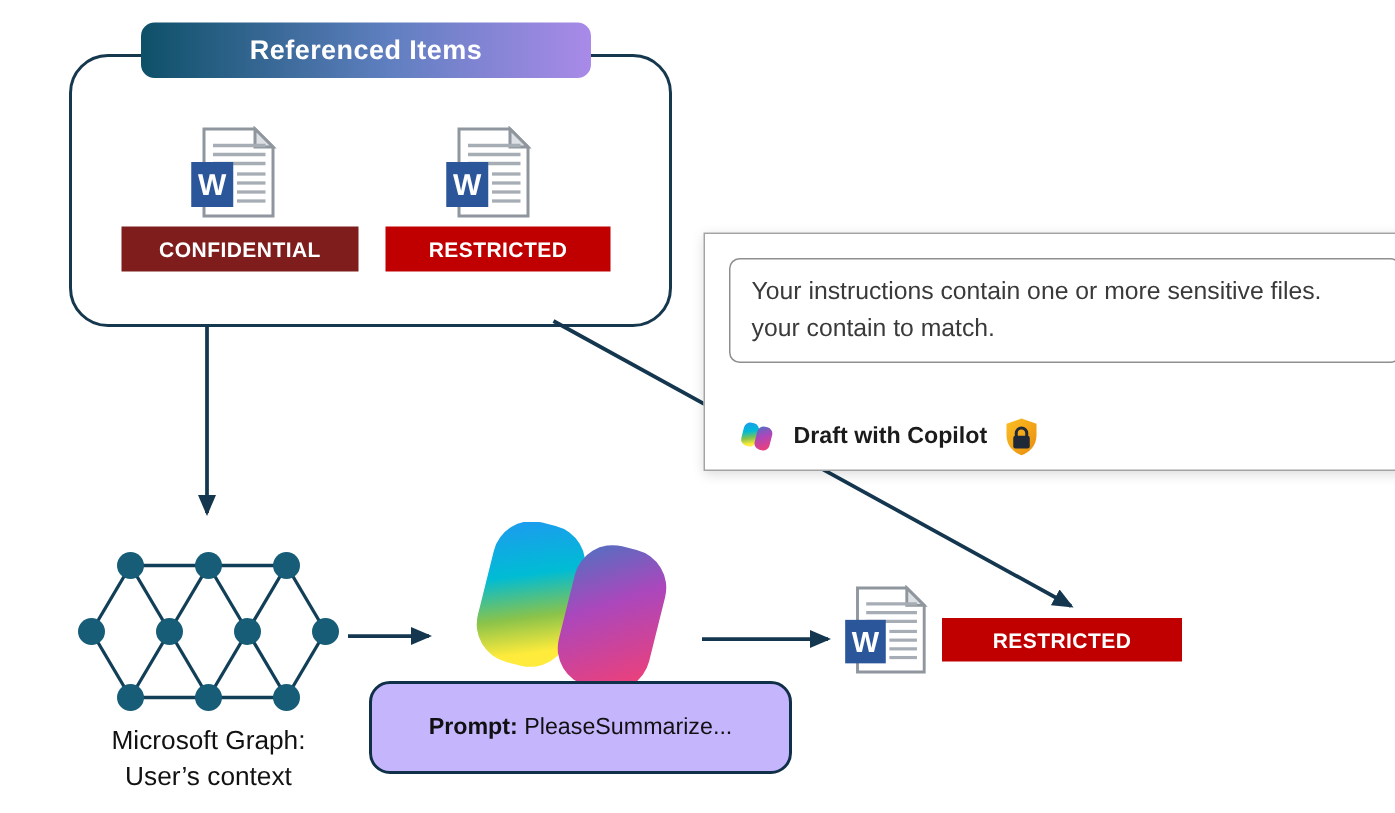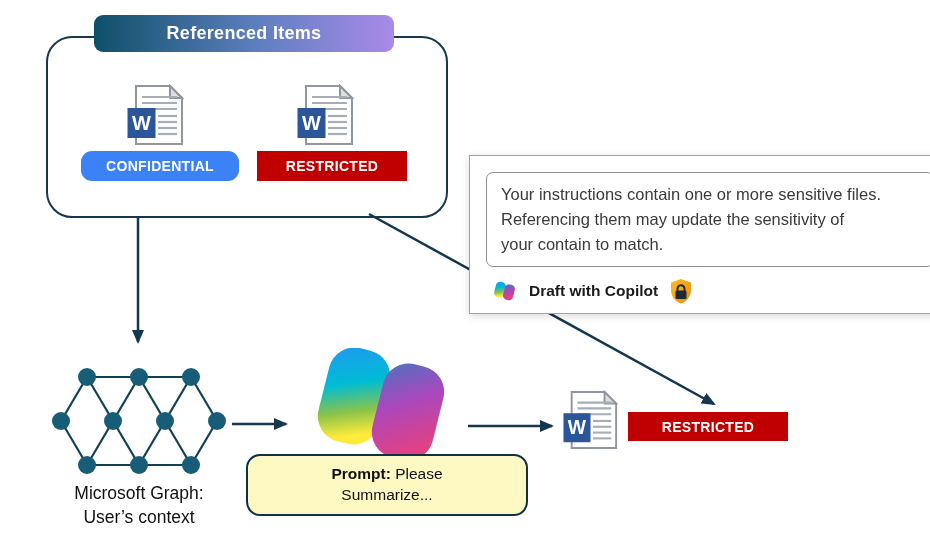--- a/index.html
+++ b/index.html
@@ -13,21 +13,21 @@
     color:#fff;font-weight:bold;font-size:18px;display:flex;align-items:center;justify-content:center;
     z-index:3;letter-spacing:.3px;}
 
   .word-icon{position:absolute;width:60px;height:62px;}
   .wi-1{left:102px;top:84px;}
   .wi-2{left:272px;top:84px;}
   .wi-3{left:538px;top:390px;width:58px;height:60px;}
 
   .badge{position:absolute;height:30px;display:flex;align-items:center;justify-content:center;
     color:#fff;font-weight:bold;font-size:14px;letter-spacing:.3px;}
-  .badge-conf{left:57px;top:151px;width:158px;background:#3b82f6;border-radius:11px;}
+  .badge-conf{left:57px;top:151px;width:158px;background:#7f1d1d;}
   .badge-restr-top{left:233px;top:151px;width:150px;background:#c00000;}
   .badge-restr-out{left:604px;top:412px;width:160px;height:29px;background:#c00000;}
 
   
   .callout{position:absolute;left:445px;top:155px;width:478px;height:157px;background:#fff;
     border:1px solid #a3a3a3;box-shadow:0 2px 8px rgba(0,0,0,.15);z-index:2;}
   .callout-bubble{position:absolute;left:16px;top:16px;right:14px;
     border:1.5px solid #8f8f8f;border-radius:7px;padding:9px 14px;
     font-size:16.5px;line-height:1.52;color:#3a3a3a;background:#fff;}
   .callout-row{position:absolute;left:20px;top:118px;height:34px;display:flex;align-items:center;gap:11px;}
@@ -35,22 +35,22 @@
 
   
   .graph-svg{position:absolute;left:18px;top:360px;}
   .graph-label{position:absolute;left:0px;top:482px;width:230px;text-align:center;
     font-size:17.5px;color:#111;line-height:1.35;}
 
   
   .copilot-big{position:absolute;left:268px;top:348px;}
 
   
-  .prompt-box{position:absolute;left:222px;top:454px;width:278px;height:58px;background:#fef9c3;
-    border:2px solid #10304a;border-radius:14px;display:flex;flex-direction:column;
+  .prompt-box{position:absolute;left:222px;top:454px;width:278px;height:58px;background:#c4b5fd;
+    border:2px solid #10304a;border-radius:14px;display:flex;flex-direction:row;
     align-items:center;justify-content:center;font-size:15.5px;color:#111;z-index:2;line-height:1.35;}
   .prompt-box .b{font-weight:bold;}
 
   
   .arrows{position:absolute;left:0;top:0;z-index:1;pointer-events:none;}
 </style>
 </head>
 <body>
 
 <div id="canvas">
@@ -101,21 +101,20 @@
     <rect x="1.5" y="24" width="28" height="30" fill="#2b579a"></rect>
     <text x="15.5" y="46" font-size="20" font-weight="bold" fill="#ffffff" text-anchor="middle" font-family="Liberation Sans, sans-serif">W</text>
   </svg>
 
   <div class="badge badge-conf">CONFIDENTIAL</div>
   <div class="badge badge-restr-top">RESTRICTED</div>
 
   <div class="callout">
     <div class="callout-bubble">
       <div>Your instructions contain one or more sensitive files.</div>
-      <div>Referencing them may update the sensitivity of</div>
       <div>your contain to match.</div>
     </div>
     <div class="callout-row">
       <svg width="28" height="20" viewBox="0 0 170 112">
         <defs>
           <linearGradient id="cpL2" x1="0" y1="0" x2="0.25" y2="1">
             <stop offset="0" stop-color="#2196f3"></stop>
               <stop offset="0.45" stop-color="#00bcd4"></stop>
             <stop offset="0.75" stop-color="#8bc34a"></stop>
               <stop offset="1" stop-color="#ffeb3b"></stop>

